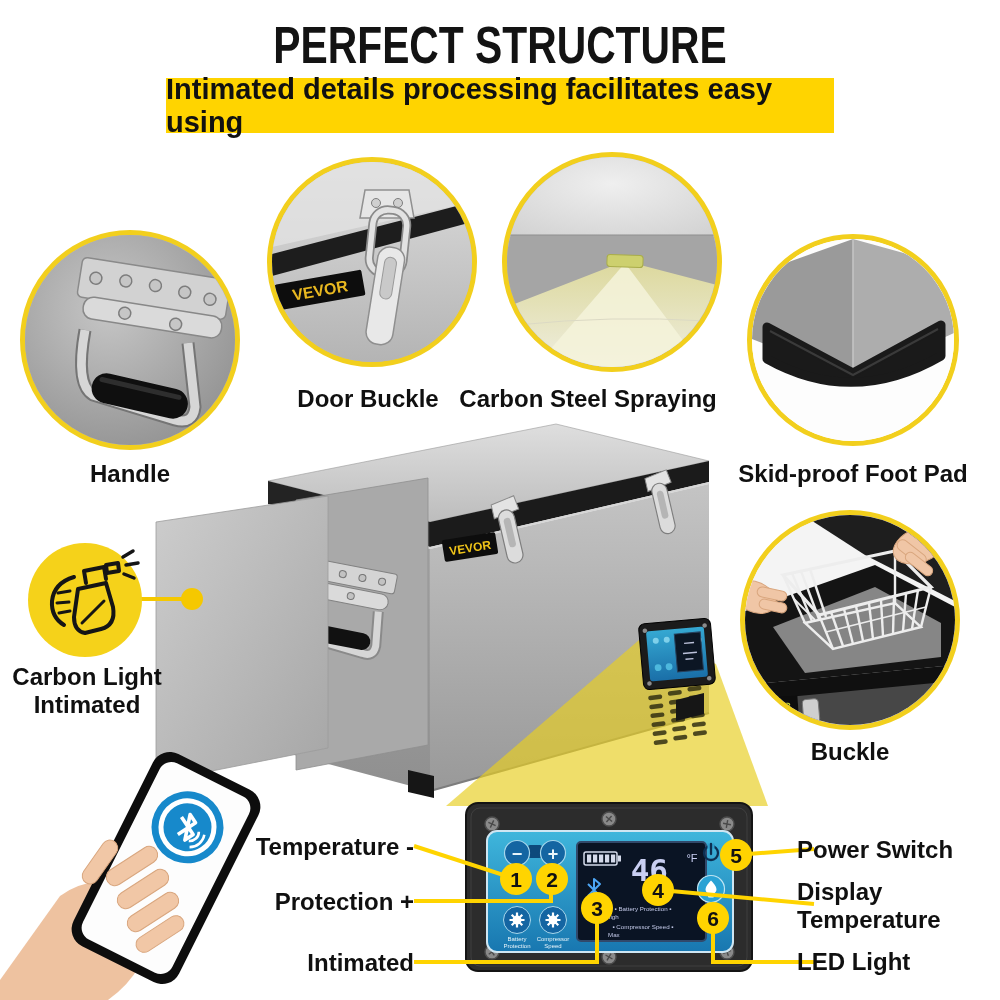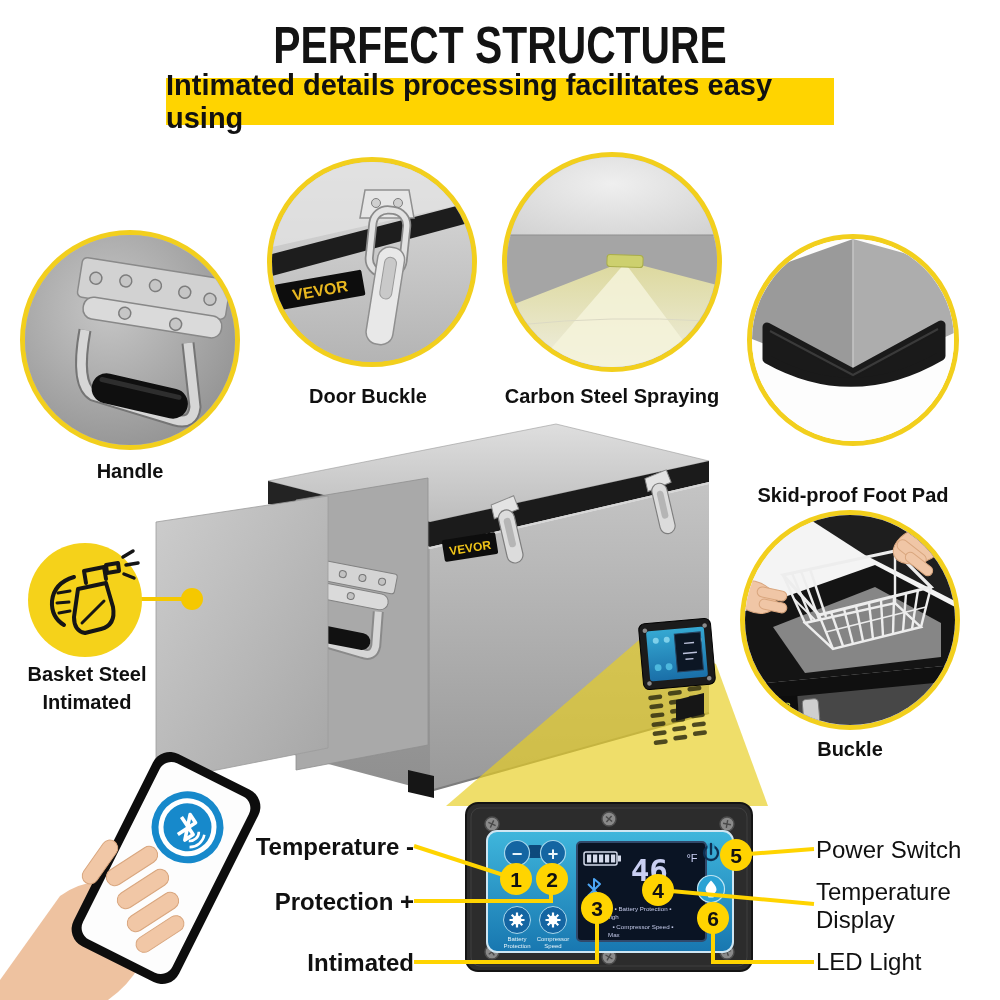--- a/index.html
+++ b/index.html
@@ -1,28 +1,28 @@
 <!DOCTYPE html>
 <html><head>
 <meta charset="utf-8">
 <style>
   html,body{margin:0;padding:0;background:#fff}
   .canvas{position:relative;width:1000px;height:1000px;background:#fff;overflow:hidden;
           font-family:"Liberation Sans",sans-serif;color:#101010}
   .title{position:absolute;left:0;right:0;top:16px;text-align:center;font-size:51px;font-weight:bold;
          letter-spacing:0;transform:scaleX(.80);color:#131313;white-space:nowrap}
-  .banner{position:absolute;left:166px;top:78px;width:668px;height:47px;background:#ffd400;
+  .banner{position:absolute;left:166px;top:78px;width:668px;height:55px;background:#ffd400;
           display:flex;align-items:center;justify-content:center}
   .banner span{font-size:29px;font-weight:bold;color:#111}
   .photo{position:absolute;border-radius:50%;border:5px solid #f2cf1d;overflow:hidden;background:#b9b9b9}
   .photo svg{display:block}
   .iconcircle{position:absolute;border-radius:50%;background:#f5d21a}
-  .clabel{position:absolute;font-weight:bold;font-size:20px;white-space:nowrap;transform:translateX(-50%)}
+  .clabel{position:absolute;font-weight:bold;font-size:24px;white-space:nowrap;transform:translateX(-50%)}
   .plabelL{position:absolute;right:586px;font-weight:bold;font-size:24px;white-space:nowrap;text-align:right}
-  .plabelR{position:absolute;left:816px;font-weight:normal;font-size:24px;white-space:nowrap;line-height:28px}
+  .plabelR{position:absolute;left:797px;font-weight:bold;font-size:24px;white-space:nowrap;line-height:28px}
   #scene{position:absolute;left:0;top:0}
 </style>
 </head>
 <body>
 
 <div class="canvas">
 
   <svg id="scene" width="1000" height="1000" viewBox="0 0 1000 1000">
     <defs>
       <linearGradient id="lidG" x1="0" y1="0" x2="0" y2="1">
@@ -370,33 +370,33 @@
       </defs>
       <rect width="210" height="90" fill="url(#stex)"></rect>
       <rect y="78" width="210" height="132" fill="#a5a5a5"></rect>
       <line x1="0" y1="78" x2="210" y2="78" stroke="#8f8f8f"></line>
       <path d="M118 104 L210 128 L210 210 L0 210 L0 150 Z" fill="url(#glow)"></path>
       <path d="M118 106 L196 210 L28 210 Z" fill="#f4f3da" opacity="0.85"></path>
       <rect x="100" y="98" width="36" height="12" rx="3" fill="#cdd06e" stroke="#a9ad49" transform="rotate(2 118 104)"></rect>
       <path d="M10 168 Q105 158 200 164" stroke="#dbd9c4" fill="none"></path>
     </svg>
   </div>
-  <div class="clabel" style="left:612px;top:385px">Carbon Steel Spraying</div>
+  <div class="clabel" style="left:588px;top:385px">Carbon Steel Spraying</div>
 
   <div class="photo" style="left:747px;top:234px;width:202px;height:202px;background:#fff">
     <svg width="202" height="202" viewBox="0 0 202 202">
       <rect width="202" height="202" fill="#fdfdfd"></rect>
       <path d="M101 0 L0 36 L0 100 L101 140 Z" fill="#9a9a9a"></path>
       <path d="M101 0 L202 28 L202 94 L101 140 Z" fill="#adadad"></path>
       <line x1="101" y1="0" x2="101" y2="140" stroke="#c6c6c6" stroke-width="1.5"></line>
       <path d="M15 88 L101 134 L189 86 L189 117 Q101 168 15 120 Z" fill="#1a1a1a" stroke="#1a1a1a" stroke-width="9" stroke-linejoin="round"></path>
       <path d="M18 92 L101 136 L186 90" fill="none" stroke="#3a3a3a" stroke-width="2"></path>
     </svg>
   </div>
-  <div class="clabel" style="left:853px;top:484px">Skid-proof Foot Pad</div>
+  <div class="clabel" style="left:853px;top:460px">Skid-proof Foot Pad</div>
 
   <div class="photo" style="left:740px;top:510px;width:210px;height:210px;background:#f4f4f4">
     <svg width="210" height="210" viewBox="0 0 210 210">
       <rect width="210" height="210" fill="#f4f4f4"></rect>
       <path d="M58 0 L210 0 L210 86 L120 40 Z" fill="#1e1e1e"></path>
       <path d="M0 96 L130 50 L210 92 L210 150 L0 170 Z" fill="#141414"></path>
       <path d="M28 112 L130 72 L196 108 L196 142 L60 158 Z" fill="#868686"></path>
       <path d="M0 170 L210 150 L210 210 L0 210 Z" fill="#474747"></path>
       <path d="M0 170 L210 150 L210 166 L0 186 Z" fill="#101010"></path>
       <g transform="translate(30,191) rotate(-4)">
@@ -443,26 +443,26 @@
         <path d="M50 46 L78 40 L85 64 Q88 82 73 86 L57 90 Q46 88 46 74 Z"></path>
         <path d="M54 80 L76 58" stroke-width="3"></path>
         <path d="M58 40 L56 28 L76 24 L78 36"></path>
         <path d="M78 22 L90 20 L91 28 L79 30 Z"></path>
         <path d="M95 14 L105 8 M98 22 L110 20 M96 31 L106 35" stroke-width="3.5"></path>
         <path d="M46 34 Q26 40 24 58 Q23 74 36 82"></path>
         <path d="M30 50 L42 48 M29 60 L41 59 M31 70 L42 68" stroke-width="3"></path>
       </g>
     </svg>
   </div>
-  <div class="clabel" style="left:87px;top:663px">Basket Steel</div>
+  <div class="clabel" style="left:87px;top:663px">Carbon Light</div>
   <div class="clabel" style="left:87px;top:691px">Intimated</div>
 
   <div class="plabelL" style="top:833px">Temperature -</div>
   <div class="plabelL" style="top:888px">Protection +</div>
   <div class="plabelL" style="top:949px">Intimated</div>
   <div class="plabelR" style="top:836px">Power Switch</div>
   <div class="plabelR" style="top:878px">
+    <div>Display</div>
     <div>Temperature</div>
-    <div>Display</div>
   </div>
   <div class="plabelR" style="top:948px">LED Light</div>
 
 </div>
 
 </body></html>

